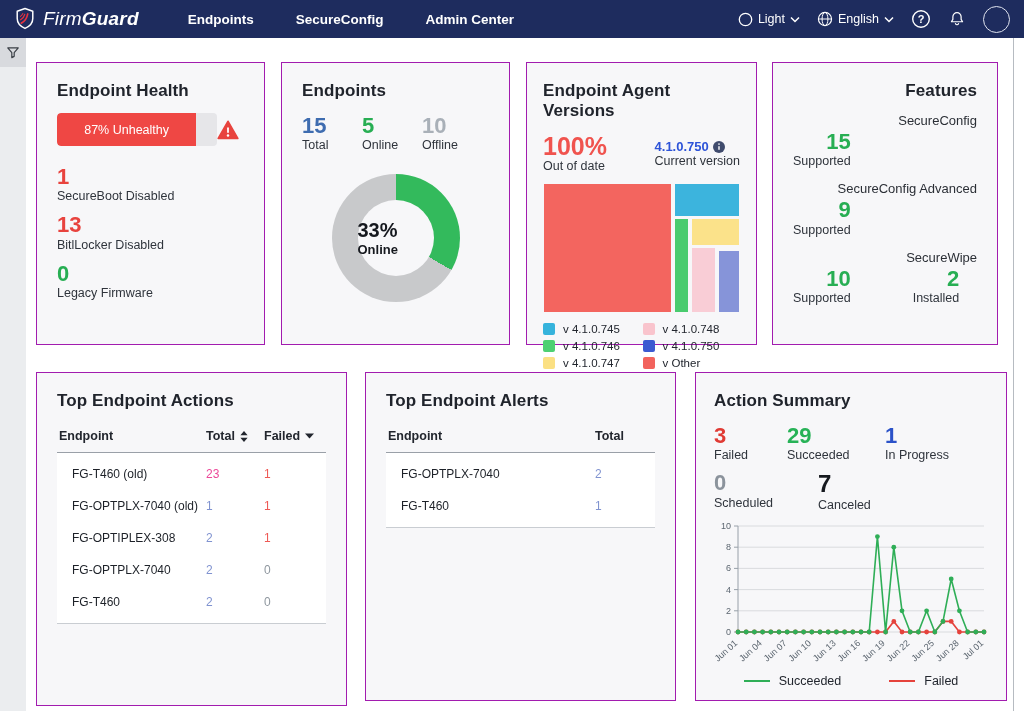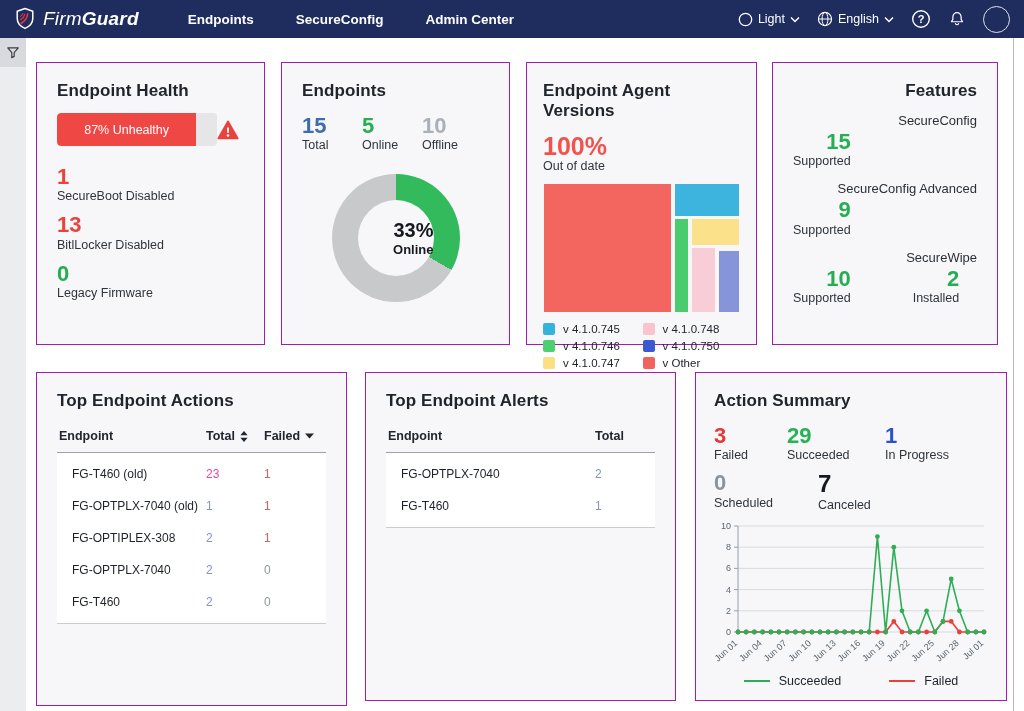--- a/index.html
+++ b/index.html
@@ -39,21 +39,21 @@
   .health-track{flex:0 0 160px;height:33px;background:#e6e6e9;border-radius:4px;position:relative;overflow:hidden;}
   .health-fill{position:absolute;left:0;top:0;bottom:0;background:#ef4744;display:flex;align-items:center;justify-content:center;color:#fff;font-size:12.5px;white-space:nowrap;border-radius:4px 0 0 4px;}
   .stat{margin-bottom:9px;}
   .stat-value{font-size:22px;font-weight:700;line-height:1.15;color:#20242c;}
   .stat-label{font-size:12.5px;color:#2f343c;}
 
   
   .stats-row{display:flex;gap:16px;}
   .stats-row .stat{min-width:44px;margin-bottom:0;}
   .donut{width:128px;height:128px;border-radius:50%;margin:22px auto 0;position:relative;}
-  .donut-hole{position:absolute;inset:26px;background:#f7f7f9;border-radius:50%;display:flex;flex-direction:column;align-items:flex-end;justify-content:center;}
+  .donut-hole{position:absolute;inset:26px;background:#f7f7f9;border-radius:50%;display:flex;flex-direction:column;align-items:flex-start;justify-content:center;}
   .donut-pct{font-size:20px;font-weight:700;color:#15181e;}
   .donut-sub{font-size:13px;font-weight:600;color:#15181e;}
 
   
   .ver-row{display:flex;justify-content:space-between;align-items:flex-start;margin:0 0 10px;}
   .ood-val{font-size:25px;font-weight:700;color:#f0534e;line-height:1.05;}
   .ver-label{font-size:12.5px;color:#2f343c;}
   .cur-ver{font-size:13px;font-weight:700;color:#2d53d8;display:flex;align-items:center;gap:4px;margin-top:6px;}
   .treemap{position:relative;width:100%;height:130px;background:#f7f7f9;}
   .tm-block{position:absolute;border:1px solid #f7f7f9;box-sizing:border-box;}
@@ -210,20 +210,31 @@
       </div>
     </div>
   </section>
 
   <section class="card c-versions">
     <h2>Endpoint Agent Versions</h2>
     <div class="ver-row">
       <div>
         <div class="ood-val">100%</div>
         <div class="ver-label">Out of date</div>
+      </div>
+      <div>
+        <div class="cur-ver">
+          <span>4.1.0.750</span>
+          <svg width="12" height="12" viewBox="0 0 12 12">
+            <circle cx="6" cy="6" r="6" fill="#404b6d"></circle>
+            <rect x="5.3" y="5" width="1.4" height="4" rx=".7" fill="#fff"></rect>
+            <circle cx="6" cy="3" r=".85" fill="#fff"></circle>
+          </svg>
+        </div>
+        <div class="ver-label">Current version</div>
       </div>
     </div>
     <div class="treemap" id="treemap">
         <div class="tm-block" style="left: 0%; top: 0%; width: 65.5%; height: 100%; background: rgb(243, 101, 95);"></div>
         <div class="tm-block" style="left: 66.5%; top: 0%; width: 33.5%; height: 26%; background: rgb(60, 180, 221);"></div>
         <div class="tm-block" style="left: 66.5%; top: 27%; width: 7.5%; height: 73%; background: rgb(73, 203, 110);"></div>
         <div class="tm-block" style="left: 75%; top: 27%; width: 25%; height: 21%; background: rgb(251, 226, 138);"></div>
         <div class="tm-block" style="left: 75%; top: 49%; width: 12.8%; height: 51%; background: rgb(249, 205, 214);"></div>
         <div class="tm-block" style="left: 88.8%; top: 51.5%; width: 11.2%; height: 48.5%; background: rgb(134, 148, 217);"></div>
       </div>

